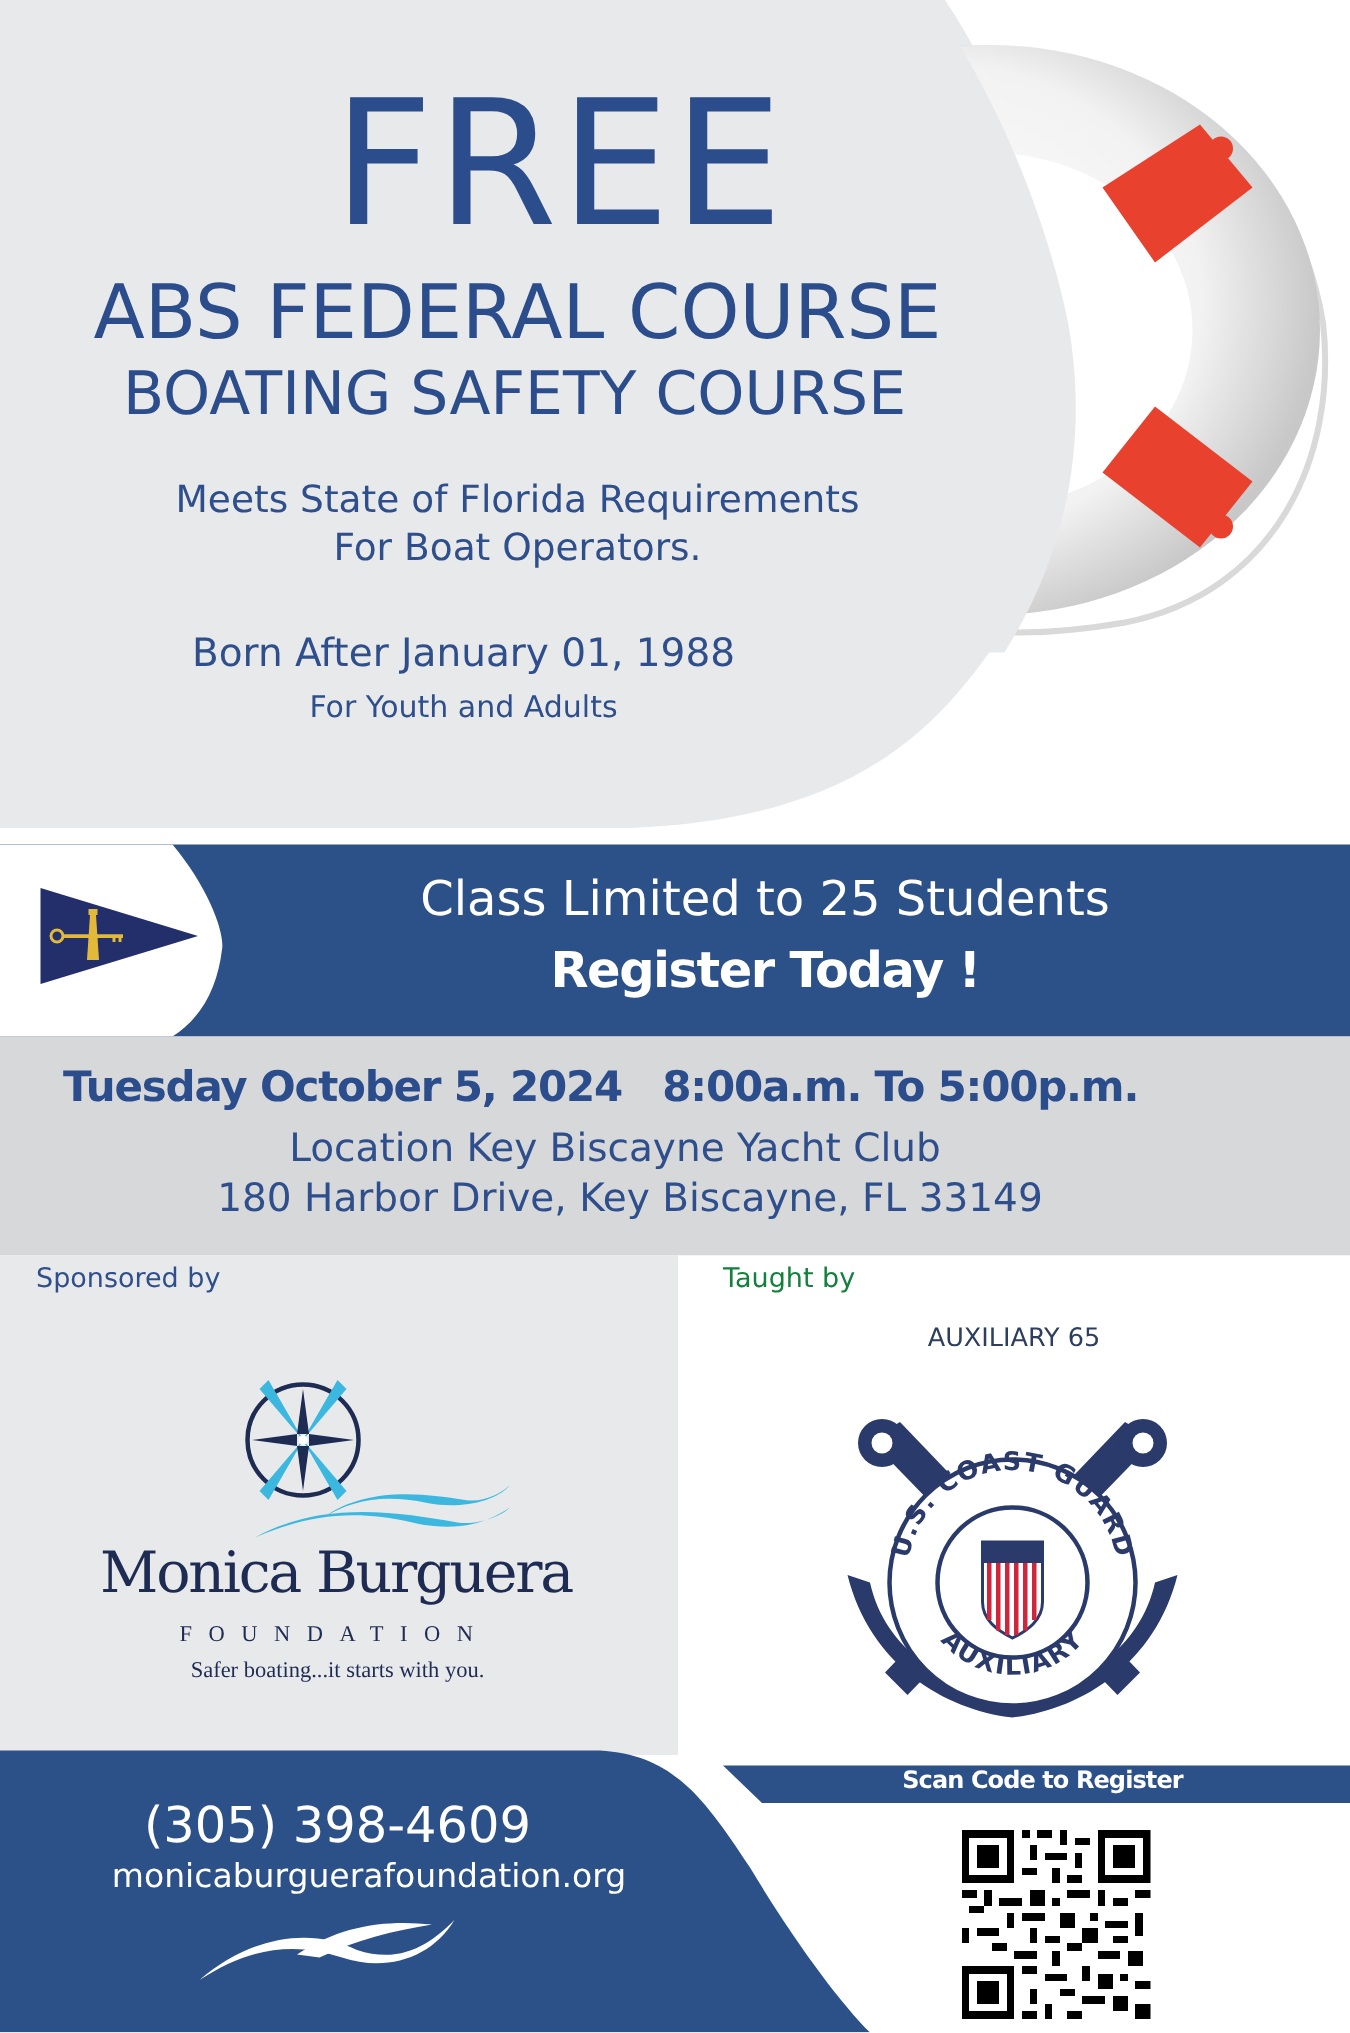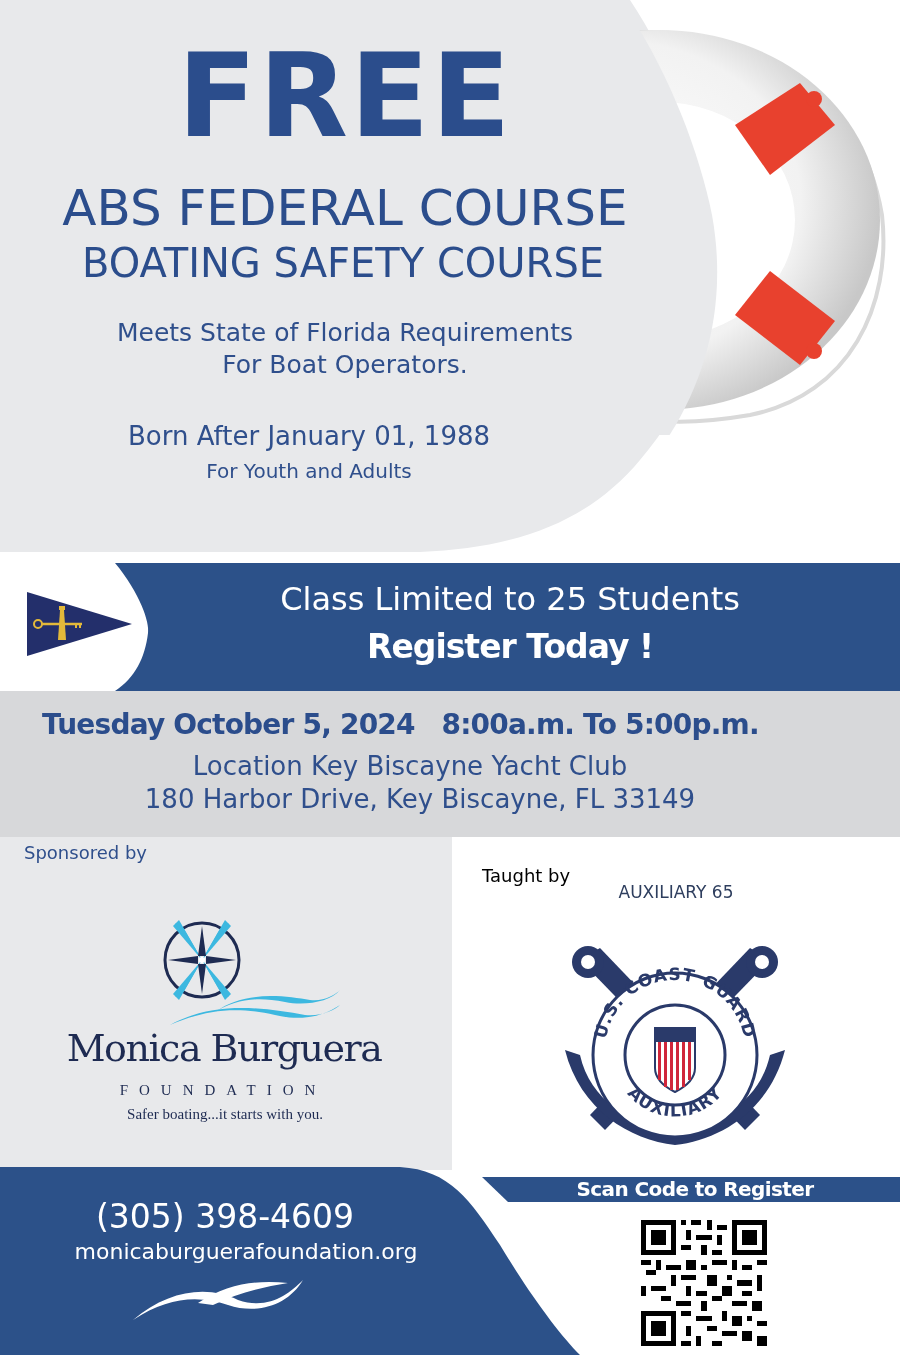--- a/index.html
+++ b/index.html
@@ -4,21 +4,21 @@
   <style>
     * { margin: 0; padding: 0; box-sizing: border-box; }
     html, body { width: 900px; height: 1355px; background: #ffffff; overflow: hidden; }
     body { position: relative; font-family: "DejaVu Sans", "Liberation Sans", sans-serif; }
 
     .abs { position: absolute; }
 
     
     #hero-bg { left: 0; top: 0; width: 900px; height: 560px; }
     .hero-text { color: #2b4d8c; text-align: center; width: 690px; left: 0; }
-    #free-title { top: 38px; font-size: 116px; letter-spacing: 2px; line-height: 1; font-weight: bold; }
+    #free-title { top: 52px; font-size: 116px; letter-spacing: 2px; line-height: 1; font-weight: normal; margin-left: 28px; }
     #abs-title { top: 183px; font-size: 50px; line-height: 1; }
     #boating-title { top: 243px; font-size: 40px; line-height: 1; left: -2px; }
     #meets-line { top: 318px; font-size: 25px; line-height: 1.2; color: #2f4f8c; }
     #operators-line { top: 350px; font-size: 25px; line-height: 1.2; color: #2f4f8c; }
     #born-line { top: 421px; font-size: 26px; line-height: 1.2; left: -36px; color: #2f4f8c; }
     #youth-line { top: 459px; font-size: 20px; line-height: 1.2; left: -36px; color: #2f4f8c; }
 
     #lifering { left: 600px; top: 15px; width: 300px; height: 420px; }
 
     
@@ -31,37 +31,37 @@
     
     #date-band { left: 0; top: 691px; width: 900px; height: 146px; background: #d7d8da; }
     #date-line { left: 42px; top: 708px; color: #2b4d8c; font-size: 28px; font-weight: bold; letter-spacing: -0.8px; white-space: pre; }
     #location-line { left: 0; width: 820px; top: 751px; text-align: center; color: #2f4f8c; font-size: 26px; }
     #address-line { left: 0; width: 840px; top: 784px; text-align: center; color: #2f4f8c; font-size: 26px; }
 
     
     #sponsor-panel { left: 0; top: 837px; width: 452px; height: 330px; background: #e8e9eb; }
     #taught-panel { left: 452px; top: 837px; width: 448px; height: 330px; background: #ffffff; }
     #sponsored-label { left: 24px; top: 842px; font-size: 18px; color: #2f4f8c; }
-    #taught-label { left: 482px; top: 842px; font-size: 18px; color: #000000; margin-top: 23px; }
+    #taught-label { left: 482px; top: 842px; font-size: 18px; color: #15803d; }
 
     #mbf-logo-mark { left: 155px; top: 920px; width: 190px; height: 115px; }
     #mbf-name { left: 34px; top: 1026px; width: 380px; text-align: center; font-family: "DejaVu Serif", "Liberation Serif", serif; font-size: 38px; color: #1e2b52; letter-spacing: -1.5px; }
     #mbf-foundation { left: 88px; top: 1082px; width: 270px; text-align: center; font-family: "Liberation Serif", serif; font-size: 15px; color: #1e2b52; letter-spacing: 11px; }
     #mbf-tagline { left: 40px; top: 1106px; width: 370px; text-align: center; font-family: "Liberation Serif", serif; font-size: 15px; color: #1e2b52; }
 
     #uscg-title { left: 452px; top: 880px; width: 448px; text-align: center; font-size: 17px; color: #2e3e5e; line-height: 1.5; }
     #uscg-emblem { left: 560px; top: 940px; width: 230px; height: 215px; }
 
     
     #footer-shape { left: 0; top: 1160px; width: 900px; height: 195px; }
     #phone { left: 0; top: 1197px; width: 450px; text-align: center; color: #ffffff; font-size: 33px; }
     #website { left: 0; top: 1239px; width: 450px; text-align: center; color: #ffffff; font-size: 22px; padding-left: 42px; }
     #footer-wave { left: 128px; top: 1275px; width: 180px; height: 50px; }
 
-    #scan-bar-label { left: 490px; top: 1177px; width: 410px; text-align: center; color: #ffffff; font-size: 20px; font-weight: bold; letter-spacing: -0.6px; z-index: 3; }
+    #scan-bar-label { left: 490px; top: 1177px; width: 410px; text-align: center; color: #ffffff; font-size: 16px; font-weight: bold; letter-spacing: -0.6px; z-index: 3; }
     #qr-code { left: 641px; top: 1220px; width: 126px; height: 126px; background: #ffffff; }
   </style>
 </head>
 <body>
 
 <svg id="hero-bg" class="abs" viewBox="0 0 900 560" width="900" height="560">
   <rect x="0" y="0" width="900" height="560" fill="#ffffff"></rect>
   <path d="M0 0 H630 C670 60 700 140 712 200 C730 300 700 390 640 460 C590 520 520 548 420 552 L0 552 Z" fill="#e8e9eb"></path>
 </svg>
 

